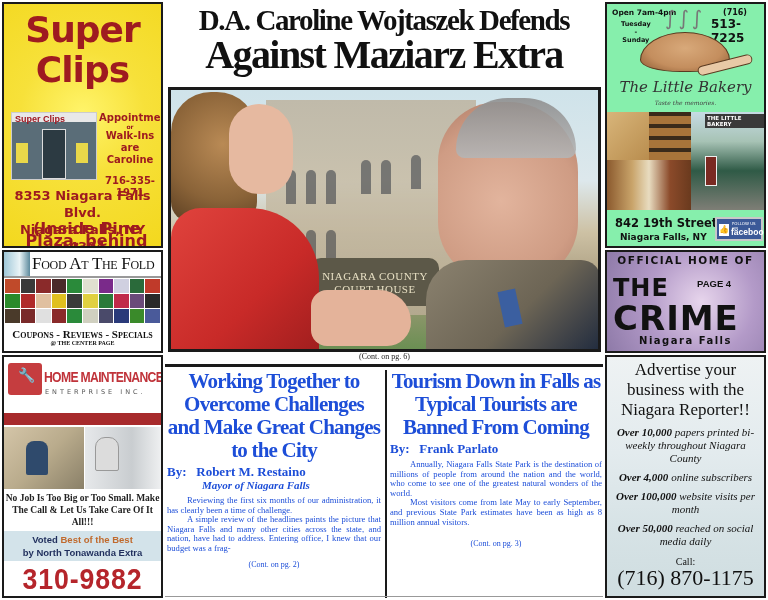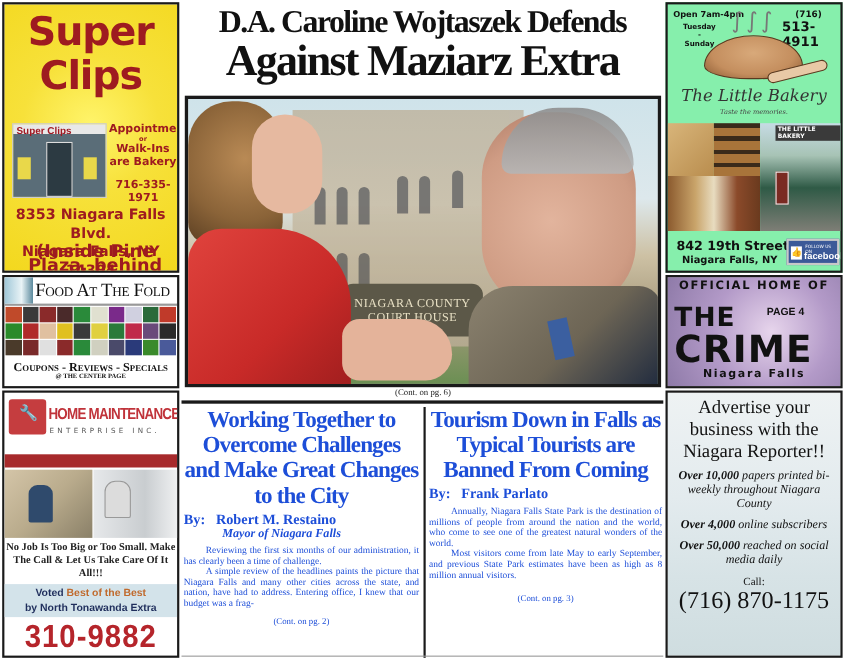--- a/index.html
+++ b/index.html
@@ -140,21 +140,21 @@
   <div class="sc-mid">
     <div class="sc-photo">
       <span class="sign">Super Clips</span>
       <span class="win1"></span>
         <span class="door"></span>
         <span class="win2"></span>
     </div>
     <div class="sc-appt">
       <span>Appointments</span>
       <span class="or">or</span>
-      <span>Walk-Ins are Bakery</span>
+      <span>Walk-Ins are Caroline</span>
       <span class="sc-phone">716-335-1971</span>
     </div>
   </div>
   <div class="sc-addr">
     <div>8353 Niagara Falls Blvd.</div>
     <div>Niagara Falls, NY 14304</div>
   </div>
   <div class="sc-note">(Inside Pine Plaza, behind Duff's Wings)</div>
 </div>
 
@@ -290,21 +290,21 @@
 
 <div id="bakery" class="box">
   <div class="bk-open">Open 7am-4pm</div>
   <div class="bk-days">
     <div>Tuesday</div>
     <div>-</div>
     <div>Sunday</div>
   </div>
   <div class="bk-steam">∫∫∫</div>
   <div class="bk-phone1">(716)</div>
-  <div class="bk-phone2">513-4911</div>
+  <div class="bk-phone2">513-7225</div>
   <div class="bk-bread"></div>
   <div class="bk-pin"></div>
   <div class="bk-name">The Little Bakery</div>
   <div class="bk-tag">Taste the memories.</div>
   <div class="bk-photos">
     <div class="p1"></div>
       <div class="p2"></div>
       <div class="p3"></div>
     <div class="p4">
         <span class="lbl">THE LITTLE BAKERY</span>
@@ -325,16 +325,17 @@
   <div class="cr-the">THE</div>
   <div class="cr-page">PAGE 4</div>
   <div class="cr-crime">CRIME</div>
   <div class="cr-nf">Niagara Falls</div>
 </div>
 
 <div id="advertise" class="box">
   <div class="ad-title">Advertise your business with the Niagara Reporter!!</div>
   <div class="ad-item"><b>Over 10,000</b> <span>papers printed bi-weekly throughout Niagara County</span></div>
   <div class="ad-item"><b>Over 4,000</b> <span>online subscribers</span></div>
+  <div class="ad-item"><b>Over 100,000</b> <span>website visits per month</span></div>
   <div class="ad-item"><b>Over 50,000</b> <span>reached on social media daily</span></div>
   <div class="ad-call">Call:</div>
   <div class="ad-phone">(716) 870-1175</div>
 </div>
 
 </body></html>

